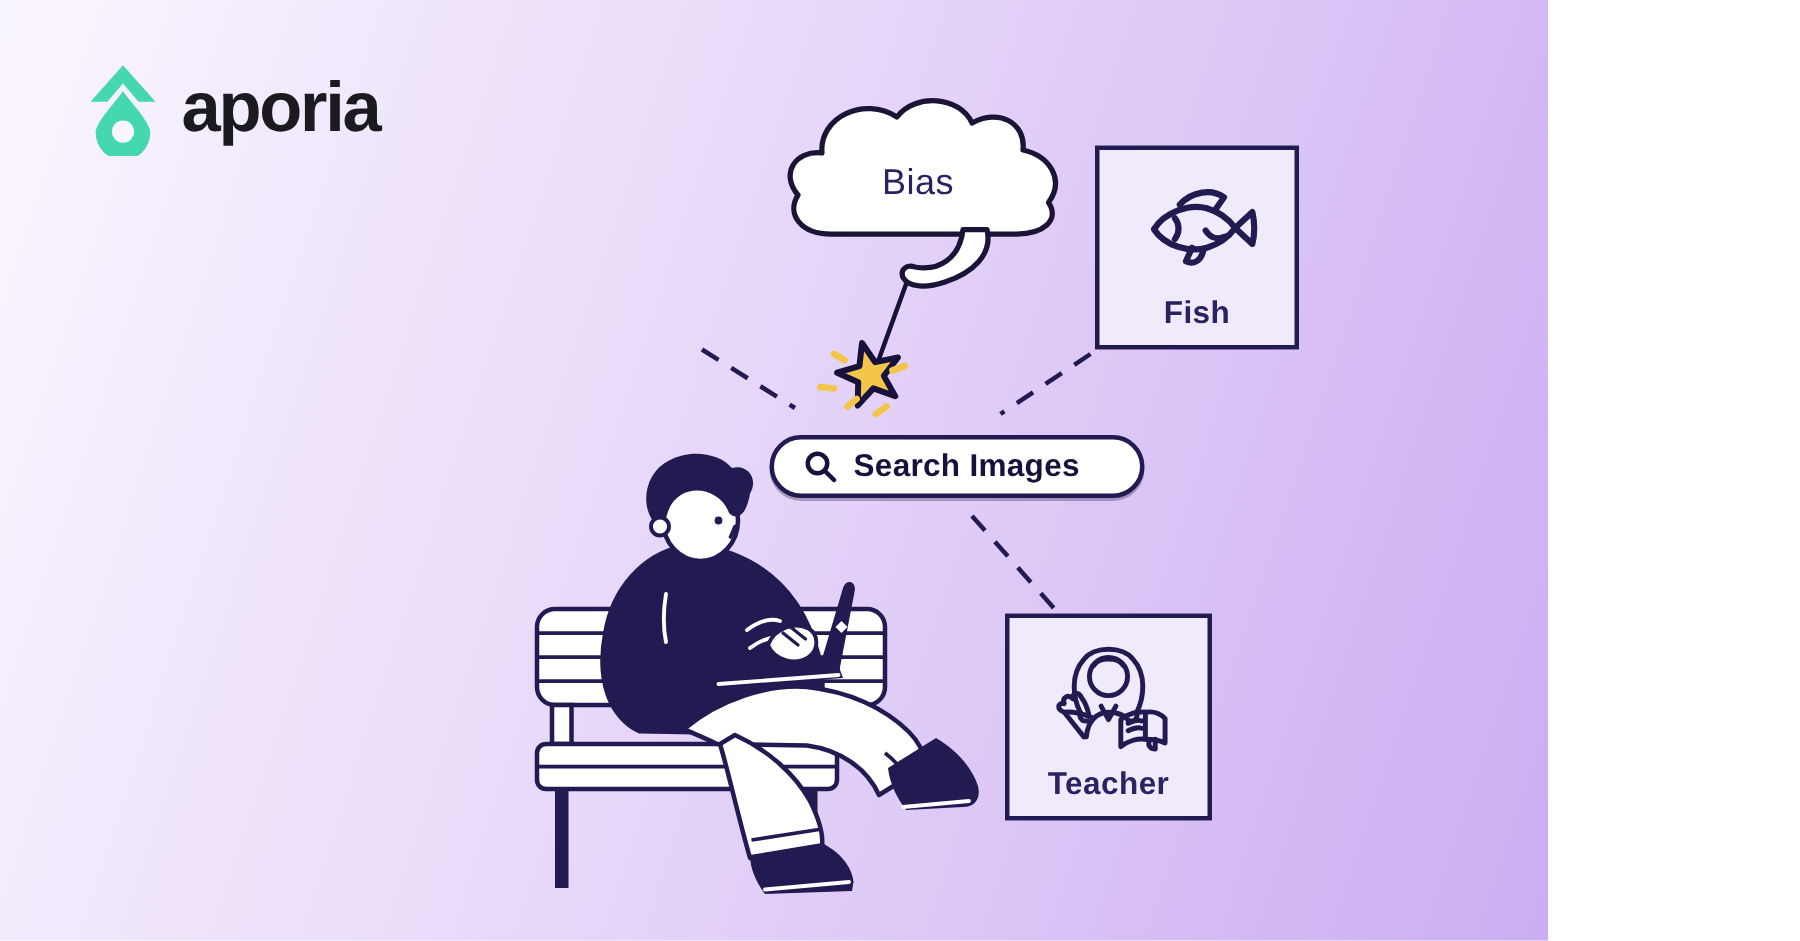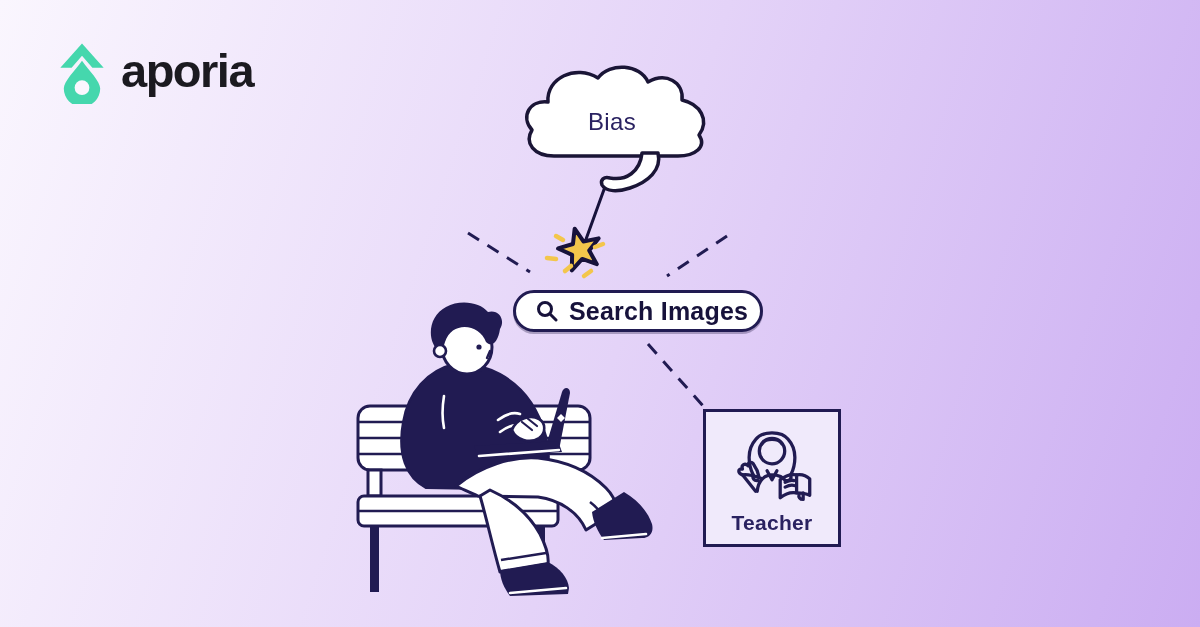--- a/index.html
+++ b/index.html
@@ -15,21 +15,21 @@
     --bg-b:#e4d3f8;
     --bg-c:#cbadf2;
   }
   *{margin:0;padding:0;box-sizing:border-box;}
   html,body{width:1200px;height:627px;}
   body{
     font-family:"Liberation Sans","DejaVu Sans",sans-serif;
     overflow:hidden;
   }
   .canvas{
-    position:relative;width:1200px;height:627px;overflow:hidden;
+    position:relative;width:1032px;height:627px;overflow:hidden;
     background:linear-gradient(108deg,var(--bg-a) 0%,var(--bg-b) 52%,var(--bg-c) 100%);
   }
   
   .logo{position:absolute;left:56px;top:42px;display:flex;align-items:center;gap:13px;z-index:5;cursor:pointer;}
   .logo-mark{width:52px;height:62px;display:block;}
   .logo-word{
     font-size:47px;font-weight:700;color:var(--brand-text);
     letter-spacing:-1.5px;line-height:1;padding-bottom:6px;
   }
   .mint-fill{fill:var(--mint);}
@@ -51,30 +51,30 @@
   
   .cat-box{
     position:absolute;z-index:2;background:var(--box-bg);
     border:3px solid var(--ink);display:flex;flex-direction:column;align-items:center;
   }
   .cat-box .icn{flex:1;display:flex;align-items:center;justify-content:center;width:100%;padding-top:6px;}
   .cat-box .icn svg{width:82px;height:82px;}
   .cat-label{font-size:21px;font-weight:600;color:var(--label);padding-bottom:9px;letter-spacing:.3px;}
   .box-doctor{left:334px;top:136px;width:136px;height:136px;}
   .box-fish{left:730px;top:97px;width:136px;height:136px;}
-  .box-teacher{left:703px;top:409px;width:138px;height:138px;}
+  .box-teacher{left:670px;top:409px;width:138px;height:138px;}
   
   .search-pill{
     position:absolute;left:513px;top:290px;width:250px;height:42px;z-index:3;
     background:var(--pill-bg);border:3px solid var(--ink);border-radius:24px;
     display:flex;align-items:center;gap:11px;padding-left:20px;
     box-shadow:0 2px 0 rgba(26,20,60,.30);cursor:pointer;
   }
   .search-pill svg{width:22px;height:22px;flex:0 0 auto;}
-  .search-label{font-size:25px;font-weight:600;color:#17123b;letter-spacing:.2px;white-space:nowrap;}
+  .search-label{font-size:21px;font-weight:600;color:#17123b;letter-spacing:.2px;white-space:nowrap;}
   .mag{stroke:#17123b;fill:none;stroke-width:3;stroke-linecap:round;}
   
   .person{position:absolute;left:340px;top:300px;width:320px;height:300px;z-index:2;}
   .ink-fill{fill:var(--ink);}
   .white-fill{fill:#fff;}
   .w-line{stroke:#fff;stroke-width:2.6;fill:none;stroke-linecap:round;}
 </style>
 </head>
 <body>
 
@@ -119,20 +119,35 @@
       <path class="cloud-body" d="M140,93
         C144,110 130,122 112,128
         C100,132 88,132 84,125
         C82,120 86,116 92,118
         C108,121 122,112 124,93 Z"></path>
     </svg>
     <span class="cloud-label">Bias</span>
   </div>
 
 
+  <div class="cat-box box-fish">
+    <div class="icn">
+      <svg viewBox="0 0 100 100" aria-hidden="true">
+        <g class="ink-stroke" stroke-width="5">
+          <path d="M15,51 C24,37 44,30 58,34 C68,37 76,43 81,50 C76,57 68,63 58,66 C44,70 24,65 15,51 Z"></path>
+          <path d="M32,42 C36,47 36,54 32,59"></path>
+          <path d="M36,31 C46,20 62,18 72,25 L65,35"></path>
+          <path d="M81,50 L95,37 C97,46 97,55 95,63 Z"></path>
+          <path d="M46,66 L41,77 C47,80 53,77 55,69"></path>
+          <path d="M57,52 C61,58 67,60 73,57"></path>
+        </g>
+      </svg>
+    </div>
+    <span class="cat-label">Fish</span>
+  </div>
 
   <div class="cat-box box-teacher">
     <div class="icn">
       <svg viewBox="0 0 100 100" aria-hidden="true">
         <g class="ink-stroke" stroke-width="4">
           <circle cx="50" cy="33" r="15.5"></circle>
           <path d="M38,24 C42,17 58,17 62,24"></path>
           <path d="M27,62 C21,50 19,31 30,19 C38,8 62,8 70,19 C81,31 79,50 73,62"></path>
           <path d="M27,62 C26,66 28,70 33,69"></path>
           <path d="M73,62 C74,66 72,70 67,69"></path>

